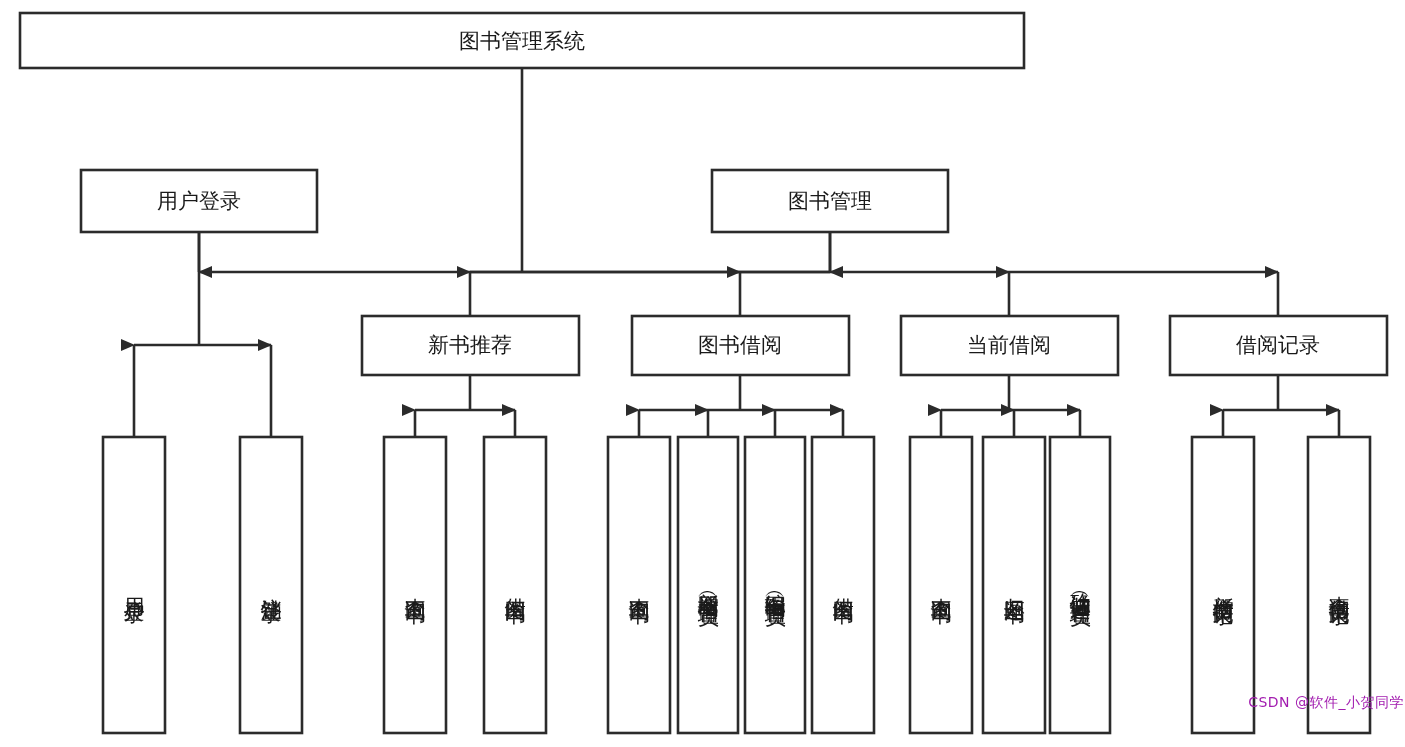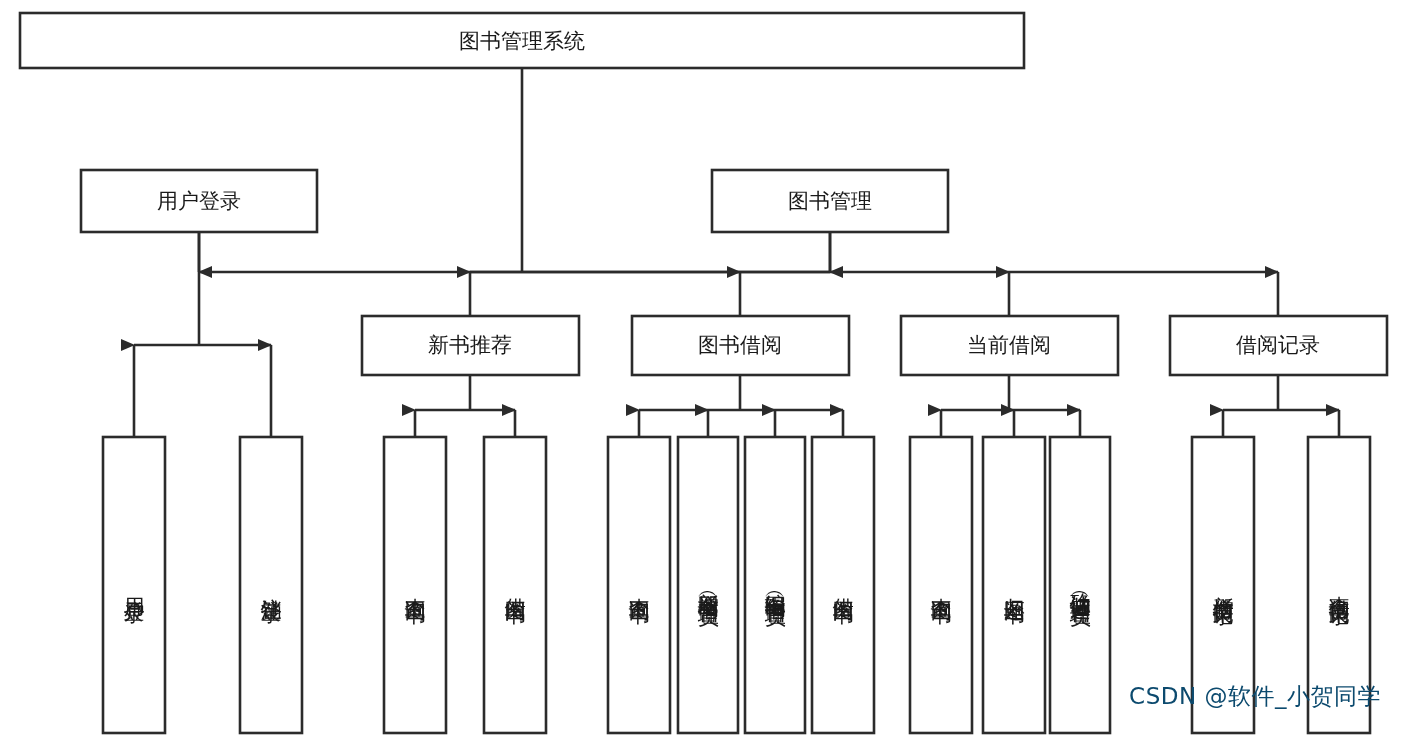--- a/index.html
+++ b/index.html
@@ -69,25 +69,25 @@
     font-family: "DejaVu Sans", "Liberation Sans", sans-serif;
     font-size: 21px;
     line-height: 1.26;
     letter-spacing: 2px;
     color: #1a1a1a;
     white-space: nowrap;
     box-sizing: border-box;
   }
   .watermark {
     position: absolute;
-    right: 24px;
+    right: 1px;
     bottom: 4px;
     font-family: "DejaVu Sans", "Liberation Sans", sans-serif;
-    font-size: 23px;
-    color: #0c4a6e;
+    font-size: 14px;
+    color: #a21caf;
     letter-spacing: 0.5px;
     user-select: none;
     white-space: nowrap;
   }
 </style>
 </head>
 <body>
 
 <div id="diagram-root">
   <svg class="diagram-canvas" viewBox="0 0 1405 747">

